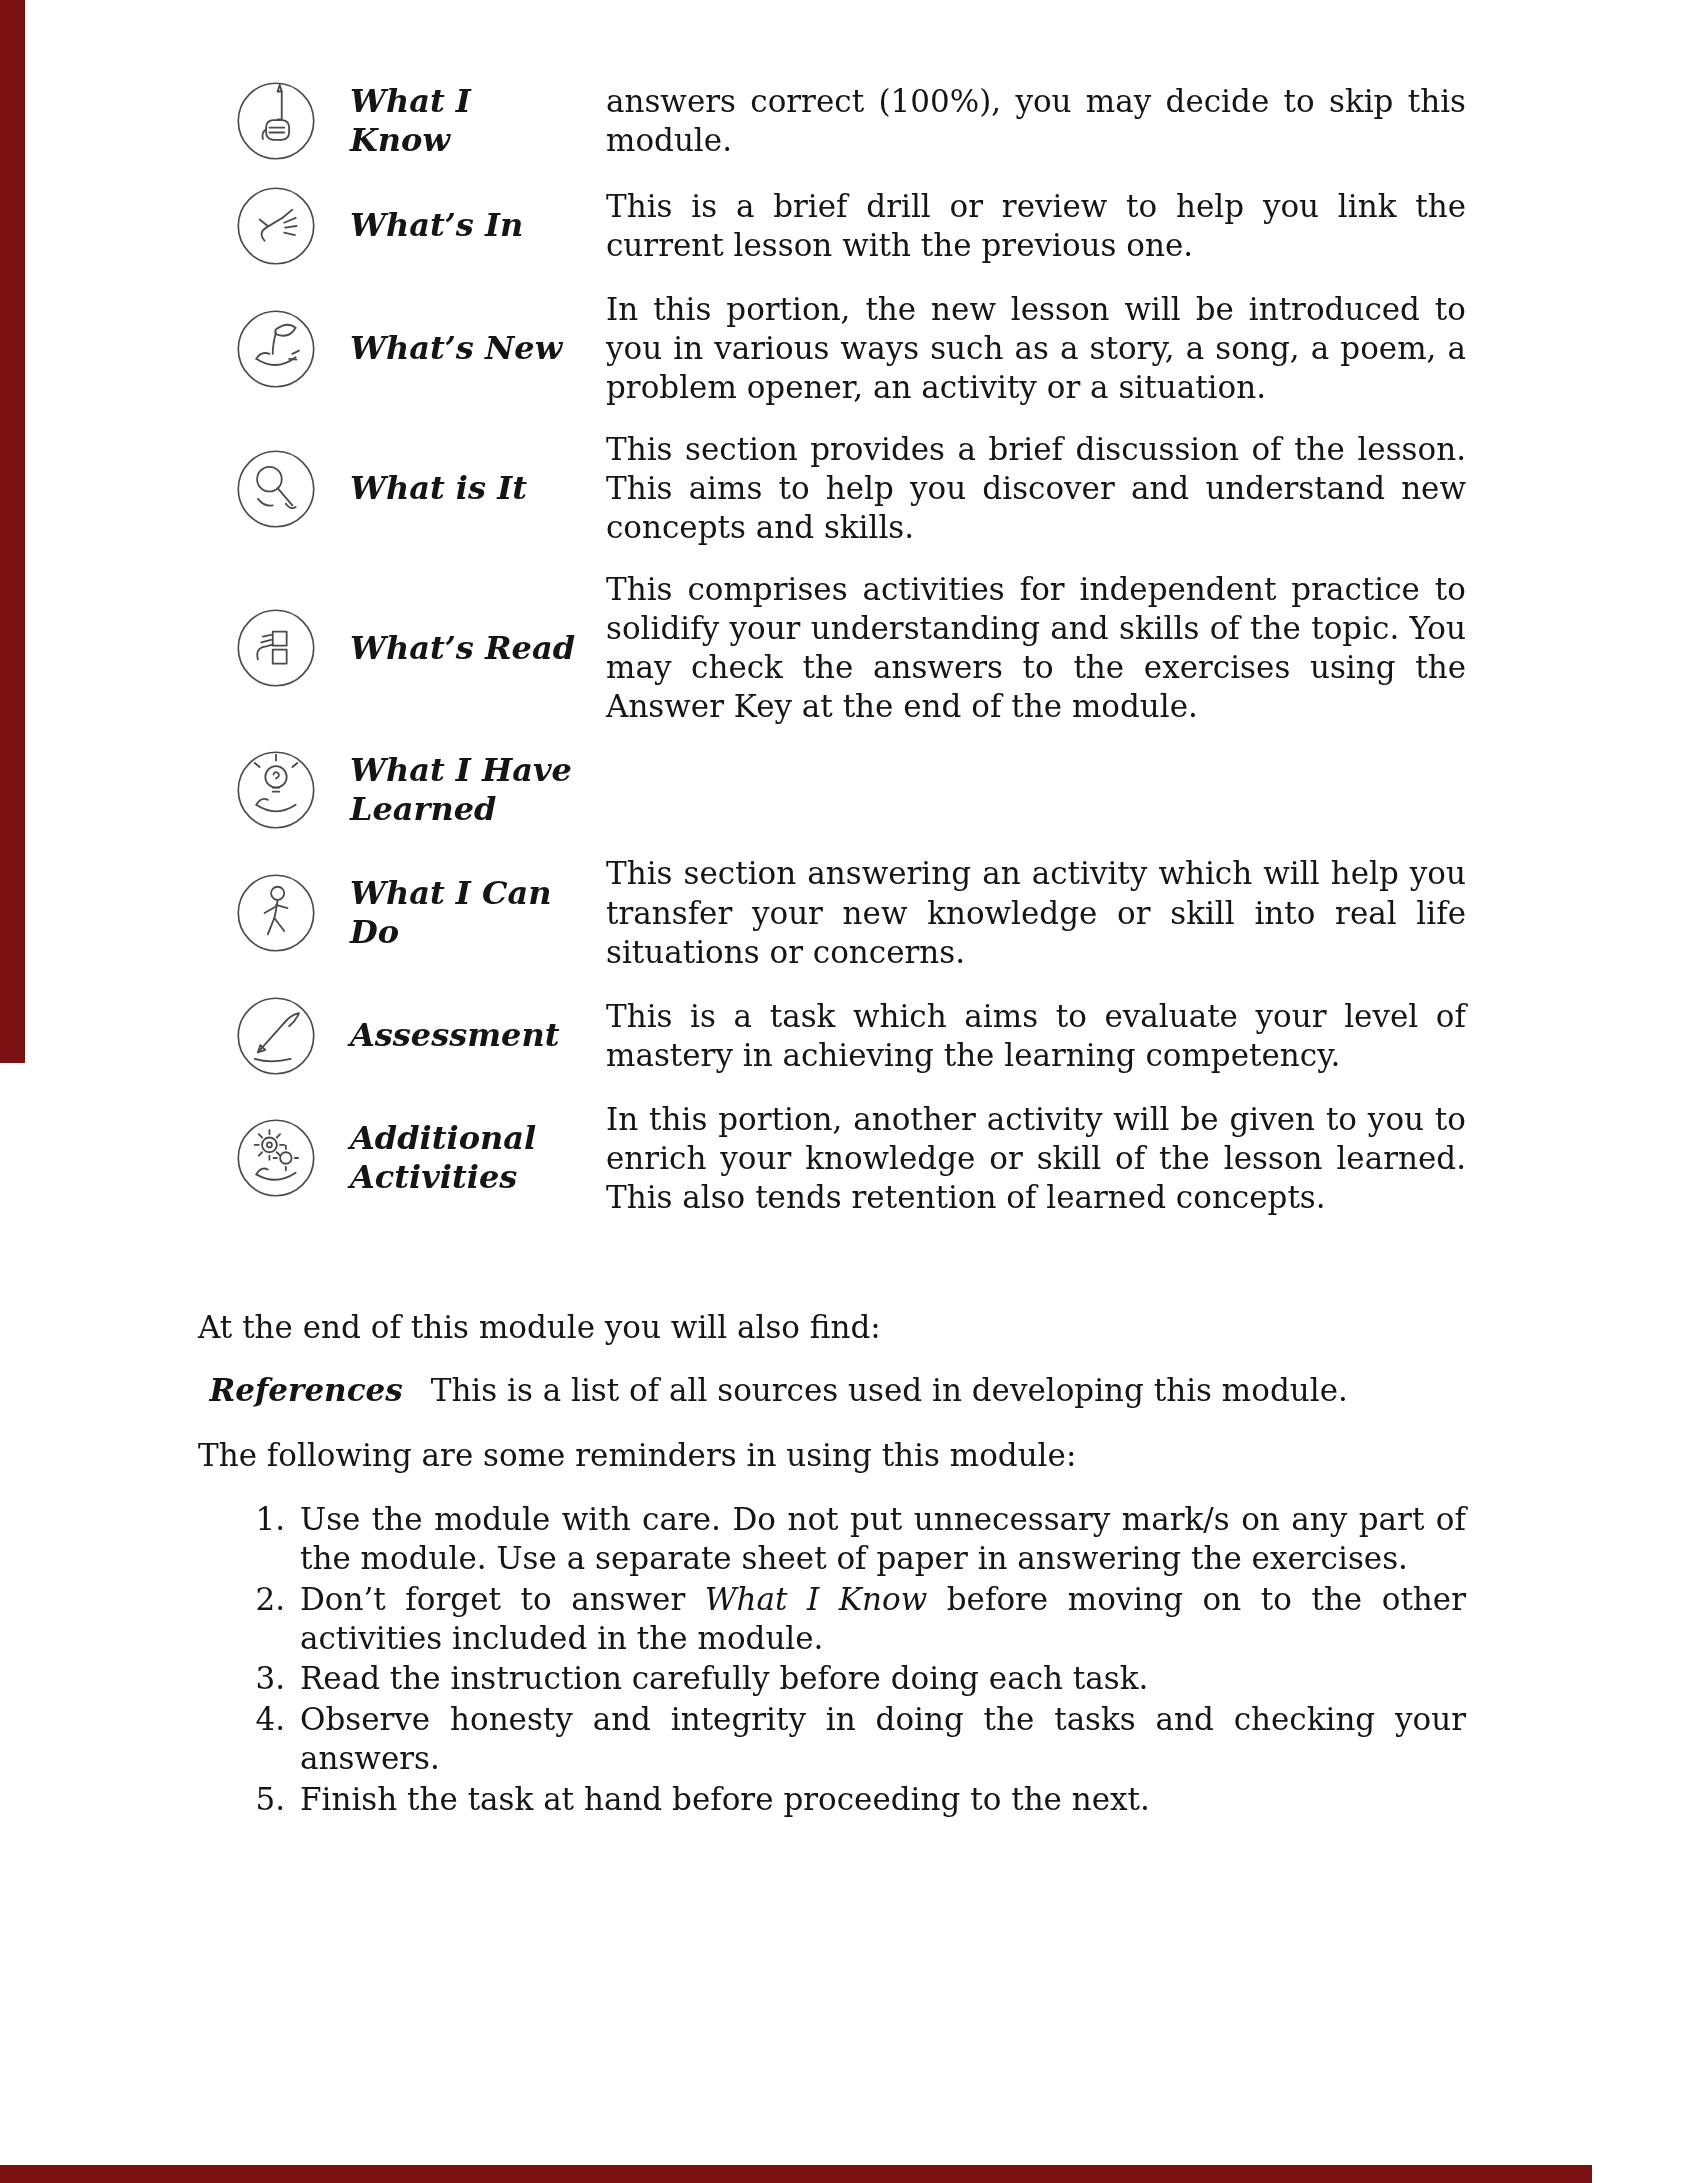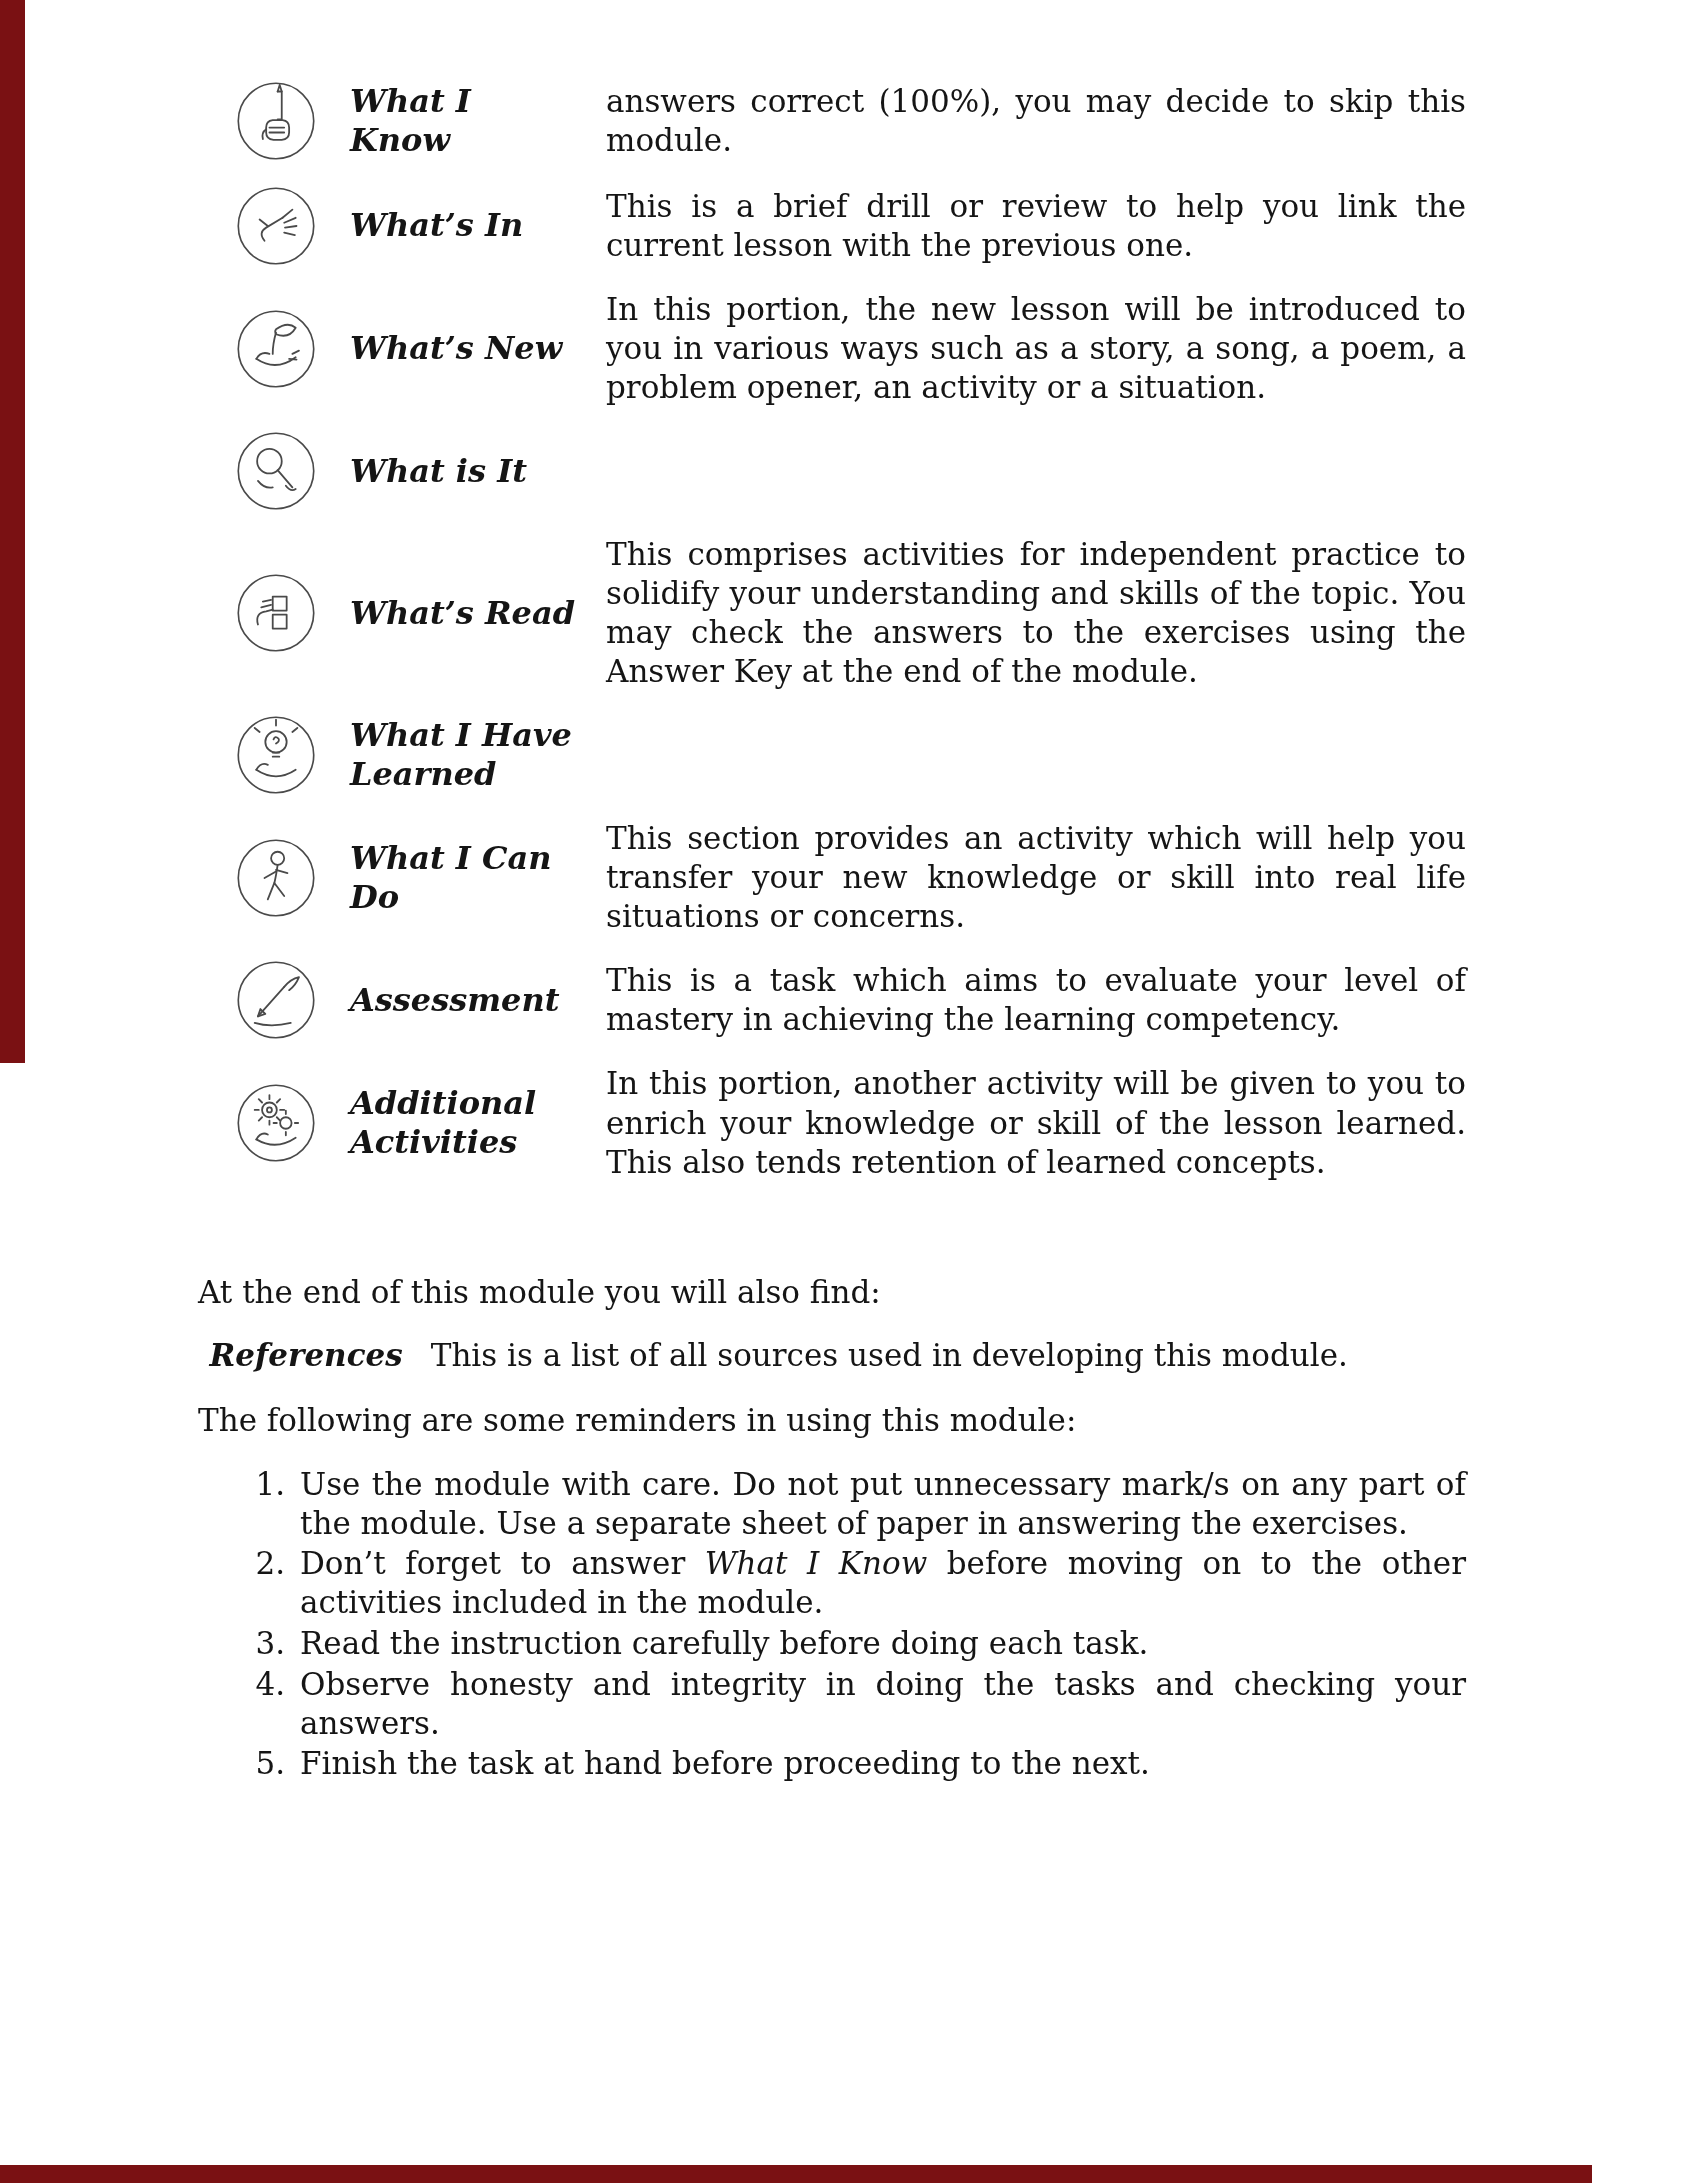--- a/index.html
+++ b/index.html
@@ -127,20 +127,21 @@
       <div class="icon-cell">
         <svg class="icon" viewBox="0 0 100 100">
           <circle class="ring" cx="50" cy="50" r="46"></circle>
           <circle cx="42" cy="38" r="15"></circle>
           <path d="M52 49 L70 70"></path>
           <path d="M28 62 q8 10 18 8"></path>
           <path d="M62 68 q6 8 12 4"></path>
         </svg>
       </div>
       <div class="label-cell">What is It</div>
+      <div class="desc-cell">This section provides a brief discussion of the lesson. This aims to help you discover and understand new concepts and skills.</div>
     </div>
 
     <div class="guide-row">
       <div class="icon-cell">
         <svg class="icon" viewBox="0 0 100 100">
           <circle class="ring" cx="50" cy="50" r="46"></circle>
           <rect x="46" y="30" width="17" height="17"></rect>
           <rect x="46" y="52" width="17" height="17"></rect>
           <path d="M28 64 q-4 -14 10 -16 l8 -2"></path>
           <path d="M44 34 l-10 2 M44 40 l-12 3"></path>
@@ -169,21 +170,21 @@
       <div class="icon-cell">
         <svg class="icon" viewBox="0 0 100 100">
           <circle class="ring" cx="50" cy="50" r="46"></circle>
           <circle cx="52" cy="26" r="8"></circle>
           <path d="M52 34 q-2 14 -4 22"></path>
           <path d="M50 42 l-14 8 M50 40 l14 4"></path>
           <path d="M48 56 l-8 20 M48 56 l12 16"></path>
         </svg>
       </div>
       <div class="label-cell">What I Can Do</div>
-      <div class="desc-cell">This section provides an activity which will help you transfer your new knowledge or skill into real life situations or concerns.</div>
+      <div class="desc-cell">This section answering an activity which will help you transfer your new knowledge or skill into real life situations or concerns.</div>
     </div>
 
     <div class="guide-row">
       <div class="icon-cell">
         <svg class="icon" viewBox="0 0 100 100">
           <circle class="ring" cx="50" cy="50" r="46"></circle>
           <path d="M28 70 L60 34"></path>
           <path d="M28 70 l3 -9 6 6 z"></path>
           <path d="M60 34 q8 -10 18 -12 q-4 10 -12 16"></path>
           <path d="M24 78 q20 6 44 0"></path>

